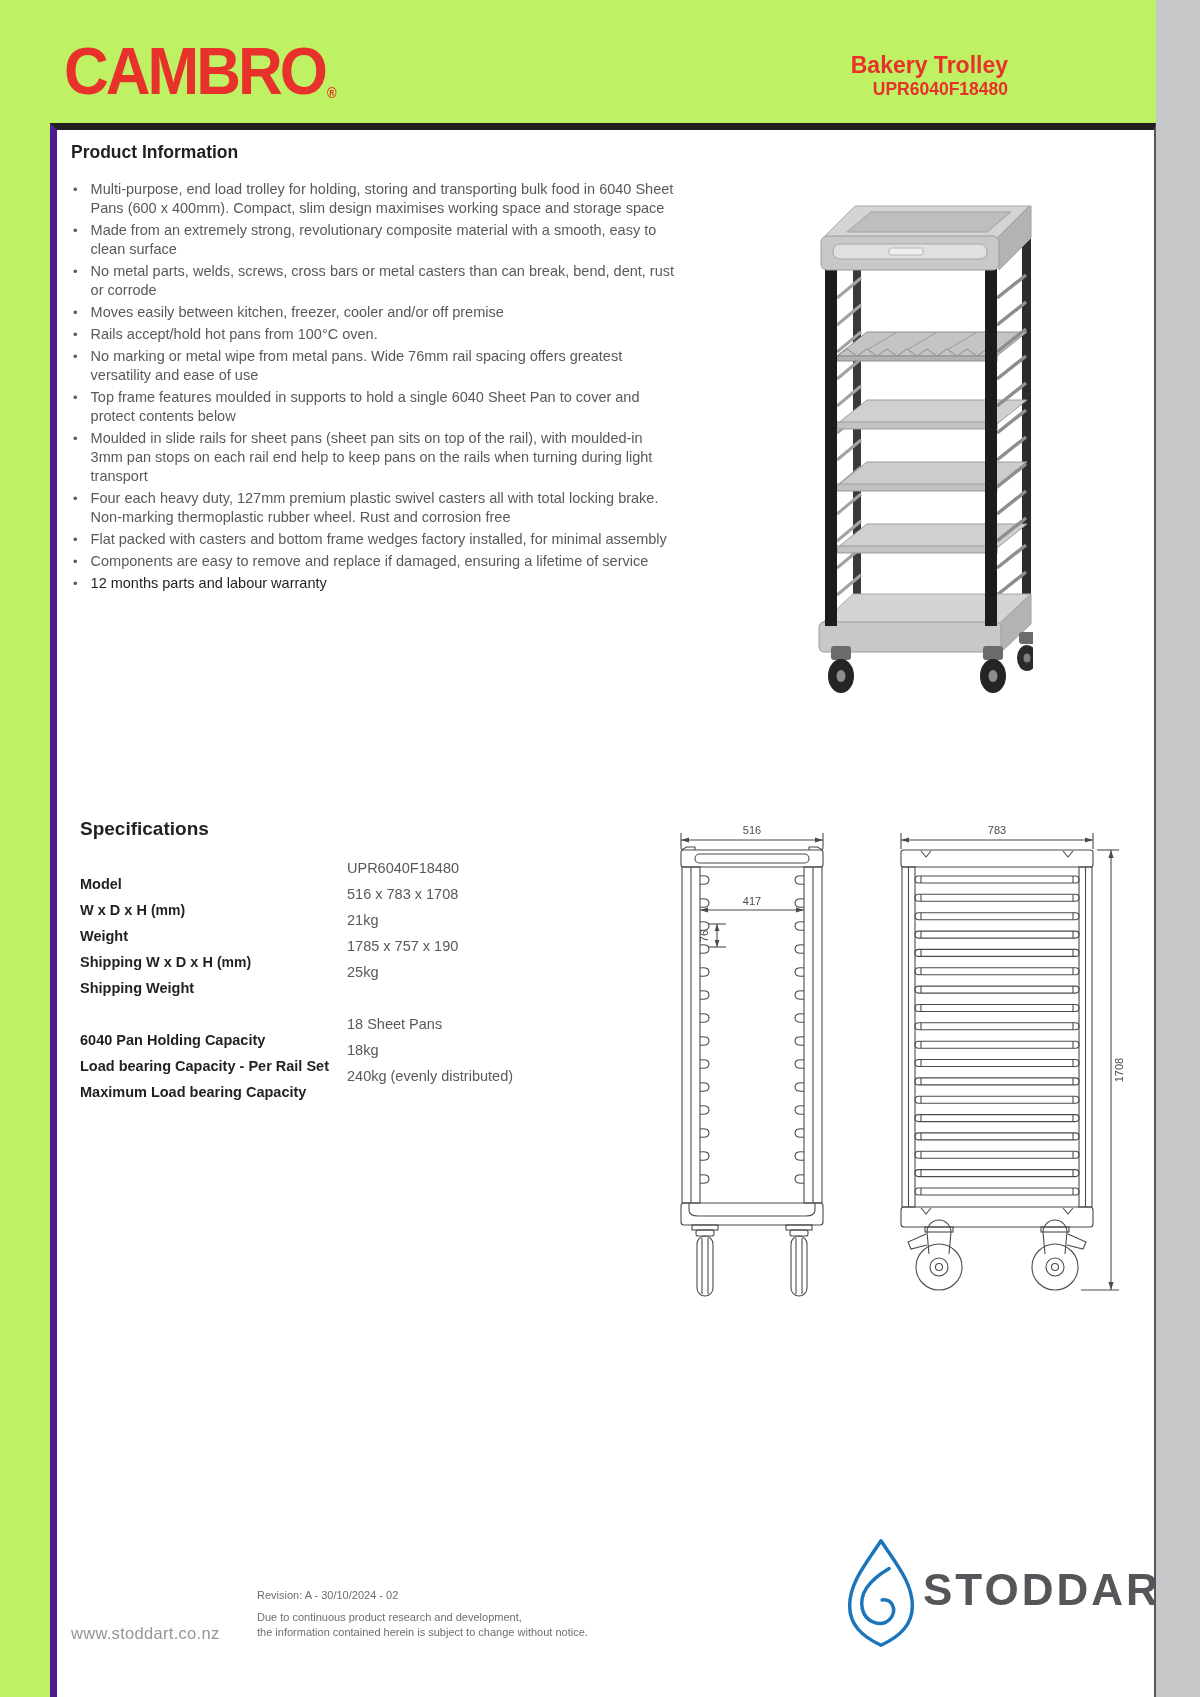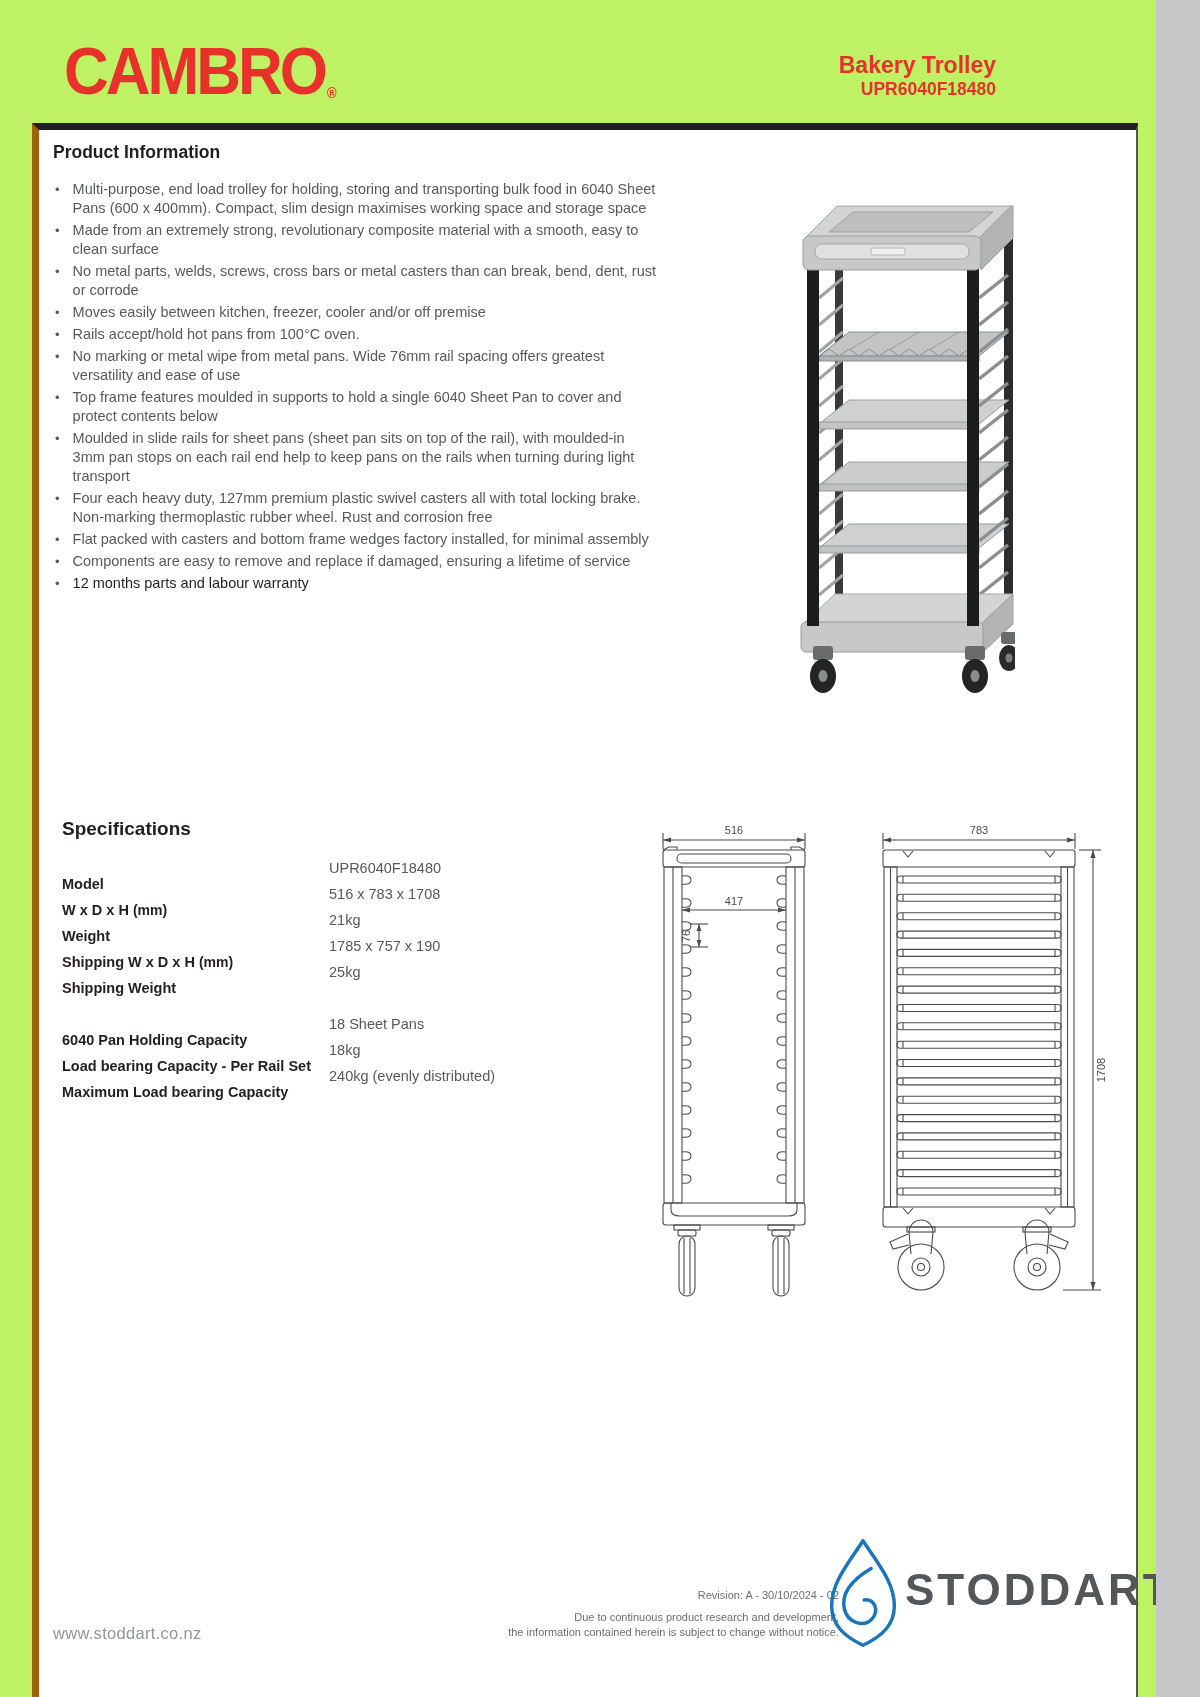--- a/index.html
+++ b/index.html
@@ -10,27 +10,27 @@
   }
   html,body{margin:0;padding:0;}
   body{font-family:"Liberation Sans", sans-serif; background:#c6c7c9;}
   .page{position:relative;width:1156px;height:1697px;background:#bef264;overflow:hidden;}
 
   
   .brand{position:absolute;left:64px;top:38px;color:var(--brand-red);
     font-weight:bold;font-size:62px;letter-spacing:-3px;line-height:1;
     transform:scaleY(1.08);transform-origin:top left;}
   .brand .reg{font-size:13px;letter-spacing:0;vertical-align:-4px;margin-left:2px;}
-  .head-right{position:absolute;right:160px;top:52px;text-align:right;color:var(--brand-red);}
+  .head-right{position:absolute;right:148px;top:52px;text-align:right;color:var(--brand-red);}
   .head-title{font-size:23px;font-weight:bold;line-height:1.15;}
   .head-model{font-size:17.5px;font-weight:bold;line-height:1.3;}
 
   
-  .frame{position:absolute;left:32px;top:123px;width:1106px;height:1574px;
-    background:#ffffff;border-top:7px solid #231f20;border-left:7px solid #a16207;
+  .frame{position:absolute;left:50px;top:123px;width:1106px;height:1574px;
+    background:#ffffff;border-top:7px solid #231f20;border-left:7px solid #4c1d95;
     border-right:2px solid #55565a;box-sizing:border-box;}
   .frame-inner{position:relative;width:100%;height:100%;}
 
   .section-heading{position:absolute;font-size:17.5px;font-weight:bold;color:var(--heading-dark);}
   #product-info-heading{left:14px;top:12px;}
   #specs-heading{left:23px;top:688px;font-size:19px;}
 
   
   .bullets{position:absolute;left:16px;top:50px;width:616px;margin:0;padding:0;list-style:none;}
   .bullets li{display:flex;gap:13px;margin-bottom:3px;color:var(--text-grey);
@@ -47,21 +47,21 @@
   .spec-label .suffix{font-size:14px;font-weight:bold;}
   .spec-value{position:absolute;left:267px;top:0;font-size:14.5px;color:var(--text-grey);white-space:nowrap;}
 
   
   .photo-svg{position:absolute;left:746px;top:50px;}
   .front-svg{position:absolute;left:620px;top:688px;}
   .side-svg{position:absolute;left:842px;top:688px;}
   .dim-text{font-size:11px;fill:#4b4b4d;font-family:"Liberation Sans",sans-serif;}
 
   
-  .revision-block{position:absolute;left:200px;top:1458px;width:600px;text-align:right;
+  .revision-block{position:absolute;left:200px;top:1458px;width:600px;text-align:left;
     color:#6d6e71;font-size:11px;line-height:15px;}
   .revision-line{margin-bottom:7px;}
   .website{position:absolute;left:14px;top:1494px;font-size:16.5px;color:#939598;letter-spacing:.3px;}
   .vendor-logo{position:absolute;left:788px;top:1408px;display:flex;align-items:flex-start;}
   .vendor-flame{flex:0 0 auto;}
   .vendor-wordmark{margin-left:6px;margin-top:30px;font-size:44px;font-weight:bold;
     letter-spacing:3px;color:#55565a;line-height:1;}
   .vendor-reg{font-size:13px;color:#55565a;vertical-align:22px;margin-left:2px;}
 </style>
 </head>

